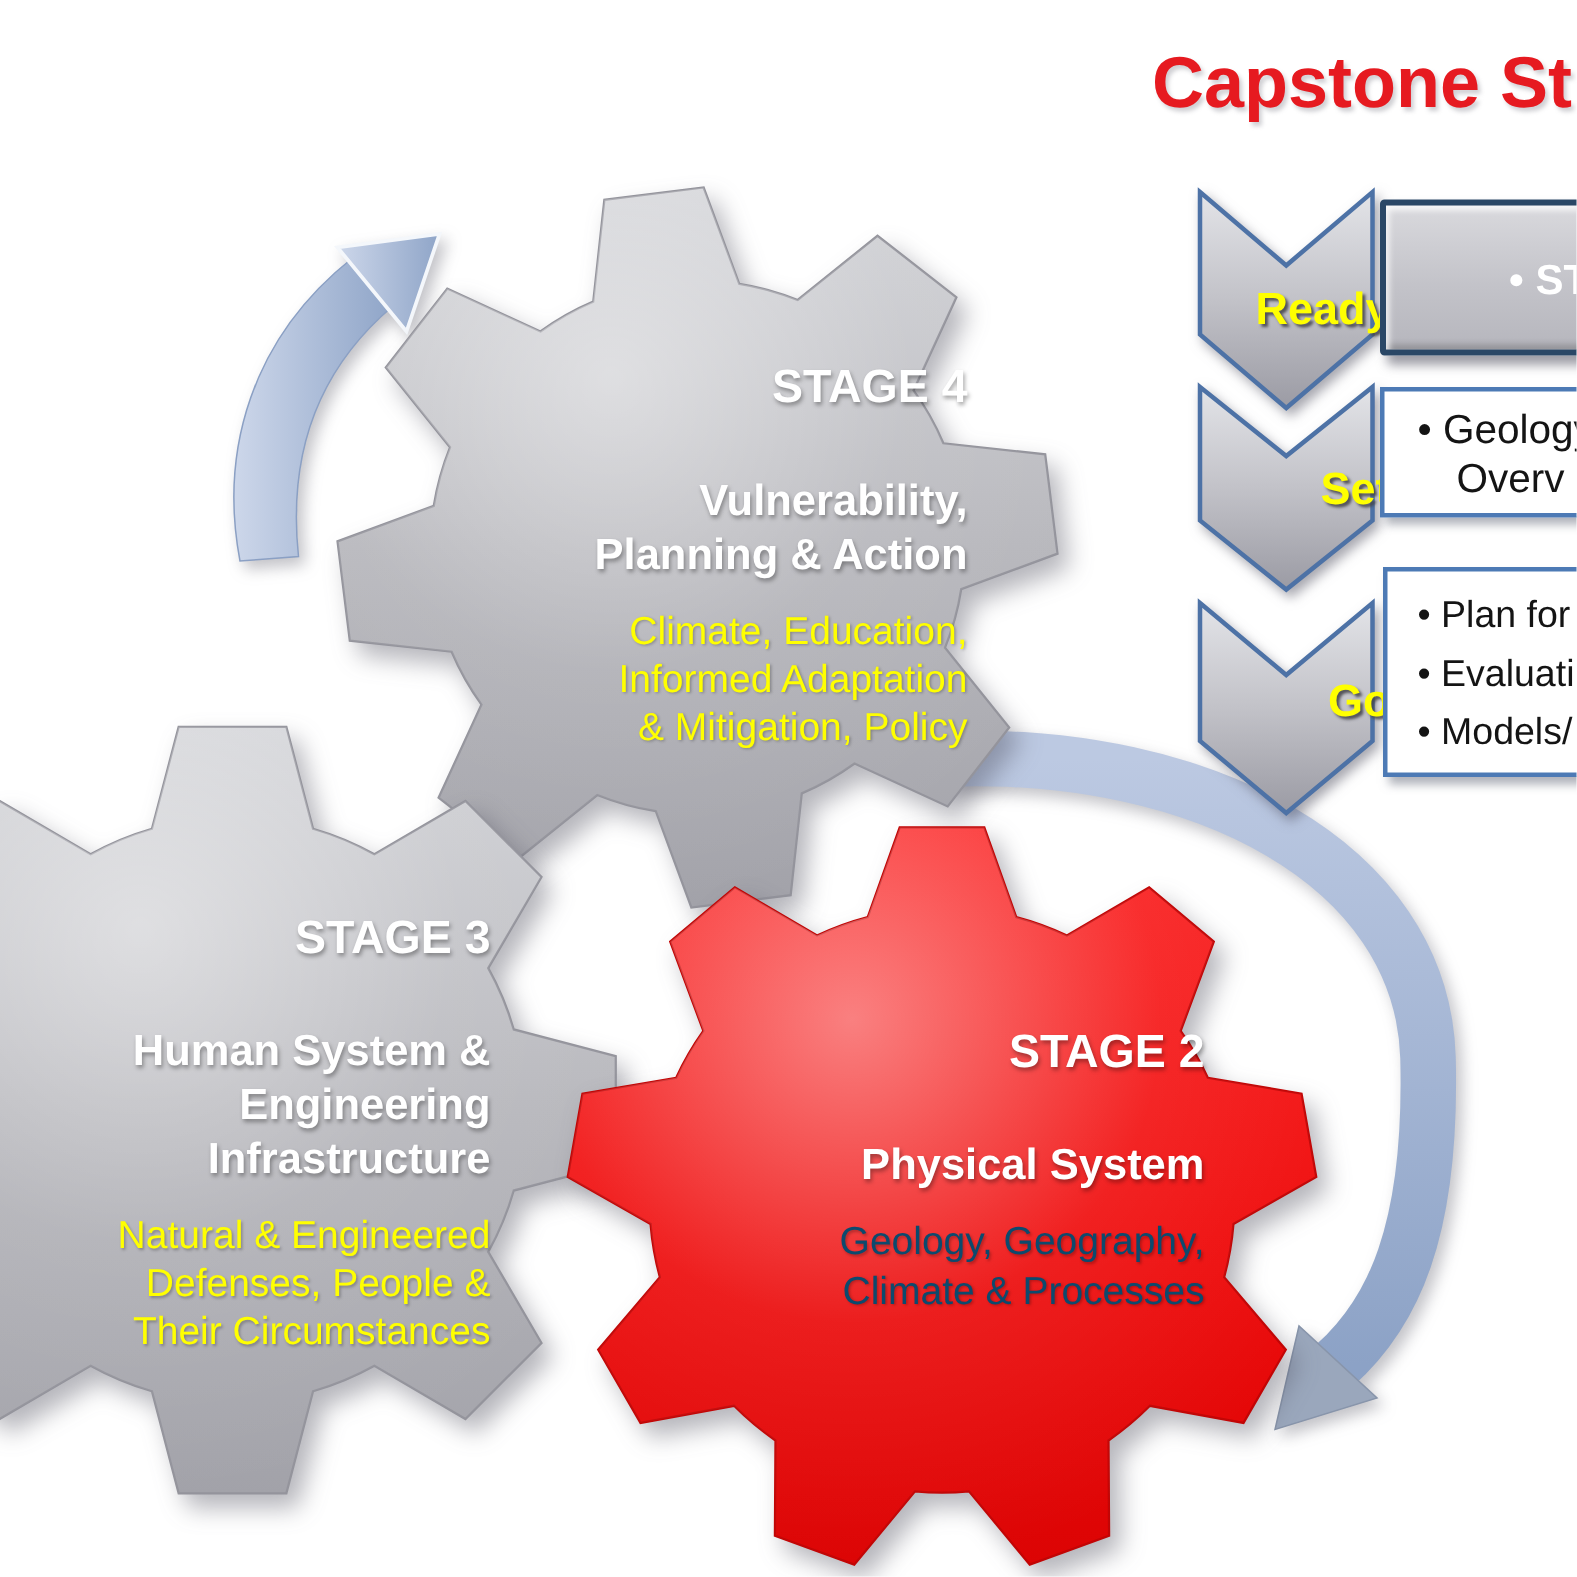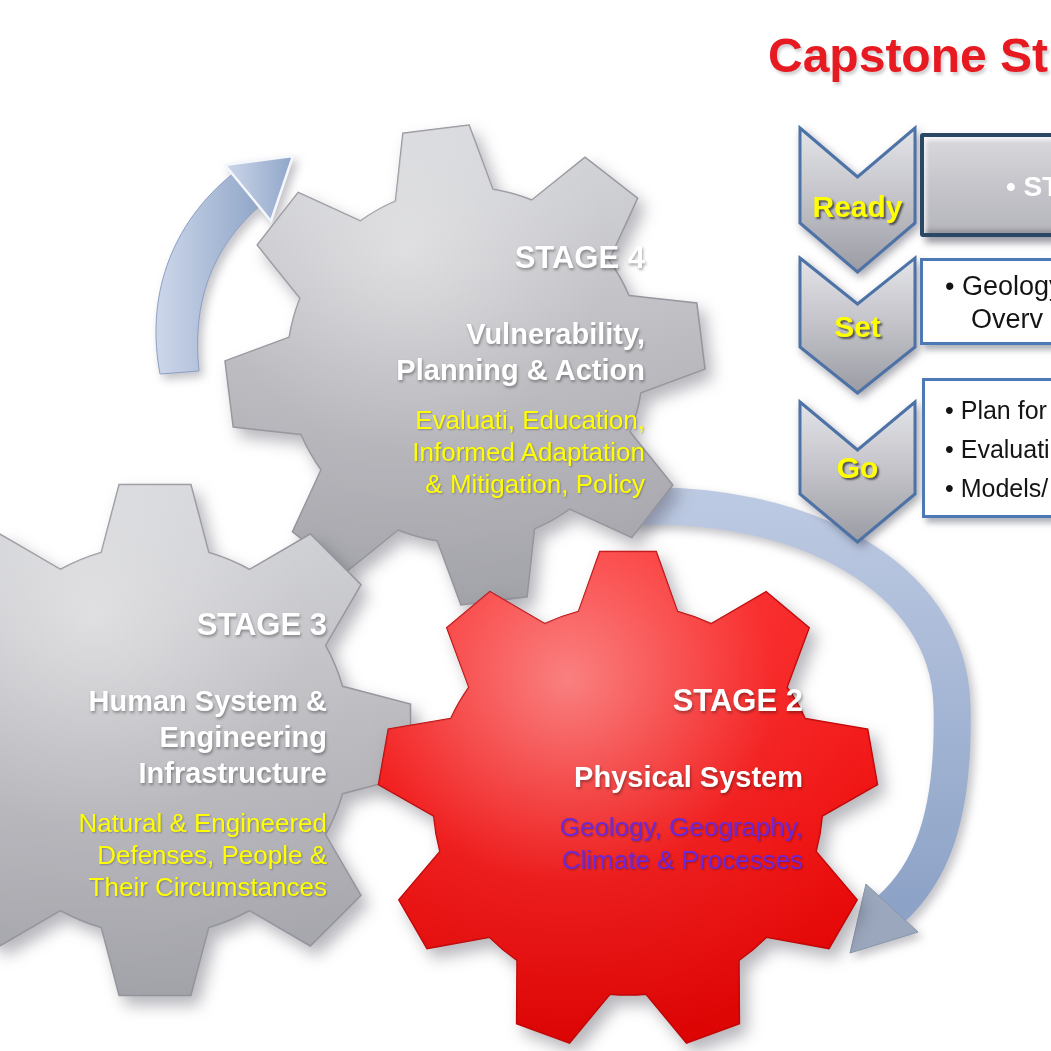--- a/index.html
+++ b/index.html
@@ -26,21 +26,21 @@
   
   .arc-band{fill:none;stroke:url(#gradArc);stroke-width:37px;}
   .left-band{fill:url(#gradLeft);stroke:#8ba0c4;stroke-width:1px;}
   .arrow-head-left{fill:url(#gradLeft);stroke:#f4f7fb;stroke-width:2.5px;}
   .arrow-head-right{fill:#9aa7bc;stroke:#8895ab;stroke-width:1px;}
 
   
   .chevron{fill:url(#gradChev);stroke:#4d72a6;stroke-width:3px;
            filter:drop-shadow(3px 4px 4px rgba(80,80,95,.5));}
   .chevron-label{
-    position:absolute;left:800px;width:115px;text-align:center;
+    position:absolute;left:800px;width:127px;text-align:right;
     font-size:30px;font-weight:bold;color:#ffff00;line-height:34px;
     text-shadow:2px 2px 2px rgba(70,70,75,.9);
   }
   #chevron-label-ready{top:190px;}
   #chevron-label-set{top:310px;}
   #chevron-label-go{top:451px;}
 
   
   .seq-box{position:absolute;box-sizing:border-box;}
   #box-ready{
@@ -74,21 +74,21 @@
   .gear-text{position:absolute;text-align:right;color:#ffffff;}
   .stage-label{font-size:31px;font-weight:bold;line-height:36px;margin-bottom:18px;
                text-shadow:1px 2px 3px rgba(0,0,0,.35);}
   .gear-title{font-size:29px;font-weight:bold;line-height:36px;margin-bottom:16px;
               text-shadow:1px 2px 3px rgba(0,0,0,.35);margin-top:40px;}
   .gear-detail{font-size:26px;line-height:32px;text-shadow:1px 1px 2px rgba(0,0,0,.28);}
   .gear-text .line{white-space:nowrap;}
   #stage4-text{left:285px;top:240px;width:360px;}
   #stage3-text{left:-13px;top:607px;width:340px;}
   #stage2-text{left:453px;top:683px;width:350px;}
-  #stage2-text .gear-detail{color:#6d28d9;line-height:33px;}
+  #stage2-text .gear-detail{color:#0c4a6e;line-height:33px;}
   #stage4-text .gear-detail,#stage3-text .gear-detail{color:#ffff00;}
 </style>
 </head>
 <body>
 
 <svg id="scene" width="1051" height="1051" viewBox="0 0 1051 1051">
   <defs>
     <linearGradient id="gradGray" x1="0" y1="0" x2="0" y2="1">
       <stop offset="0" stop-color="#d2d3d7"></stop>
       <stop offset="0.5" stop-color="#b7b7bc"></stop>
@@ -173,21 +173,21 @@
   </div>
 </div>
 
 <div class="gear-text" id="stage4-text">
   <div class="stage-label">STAGE 4</div>
   <div class="gear-title">
     <div class="line">Vulnerability,</div>
     <div class="line">Planning &amp; Action</div>
   </div>
   <div class="gear-detail">
-    <div class="line">Evaluati, Education,</div>
+    <div class="line">Climate, Education,</div>
     <div class="line">Informed Adaptation</div>
     <div class="line">&amp; Mitigation, Policy</div>
   </div>
 </div>
 
 <div class="gear-text" id="stage3-text">
   <div class="stage-label">STAGE 3</div>
   <div class="gear-title">
     <div class="line">Human System &amp;</div>
     <div class="line">Engineering</div>

